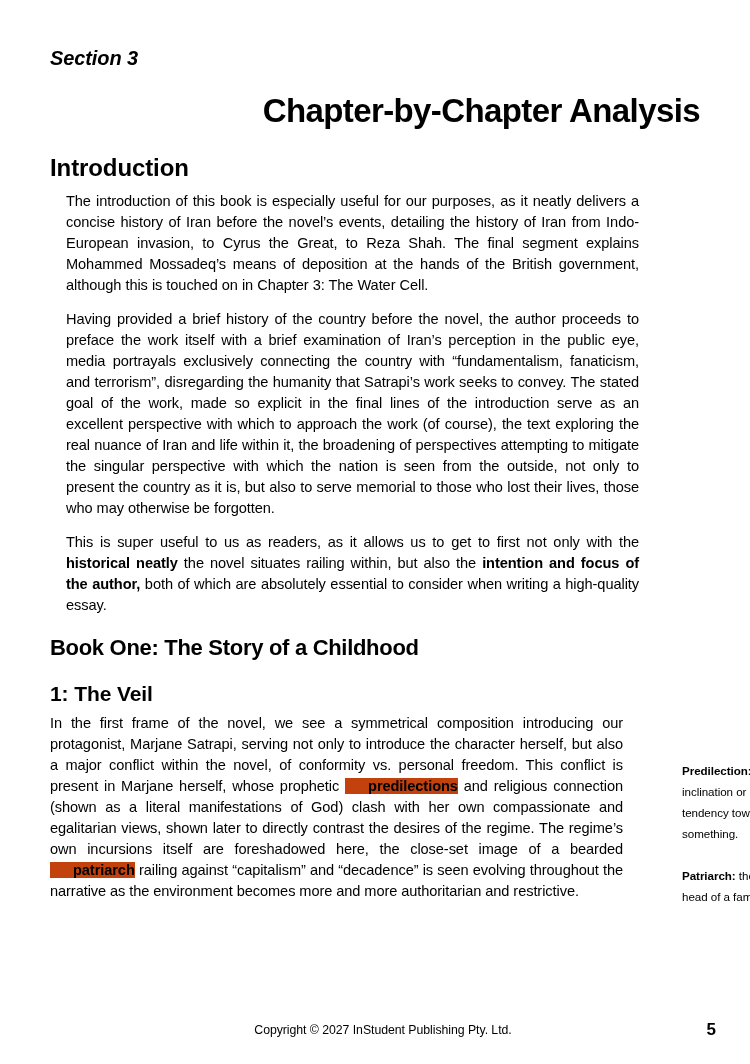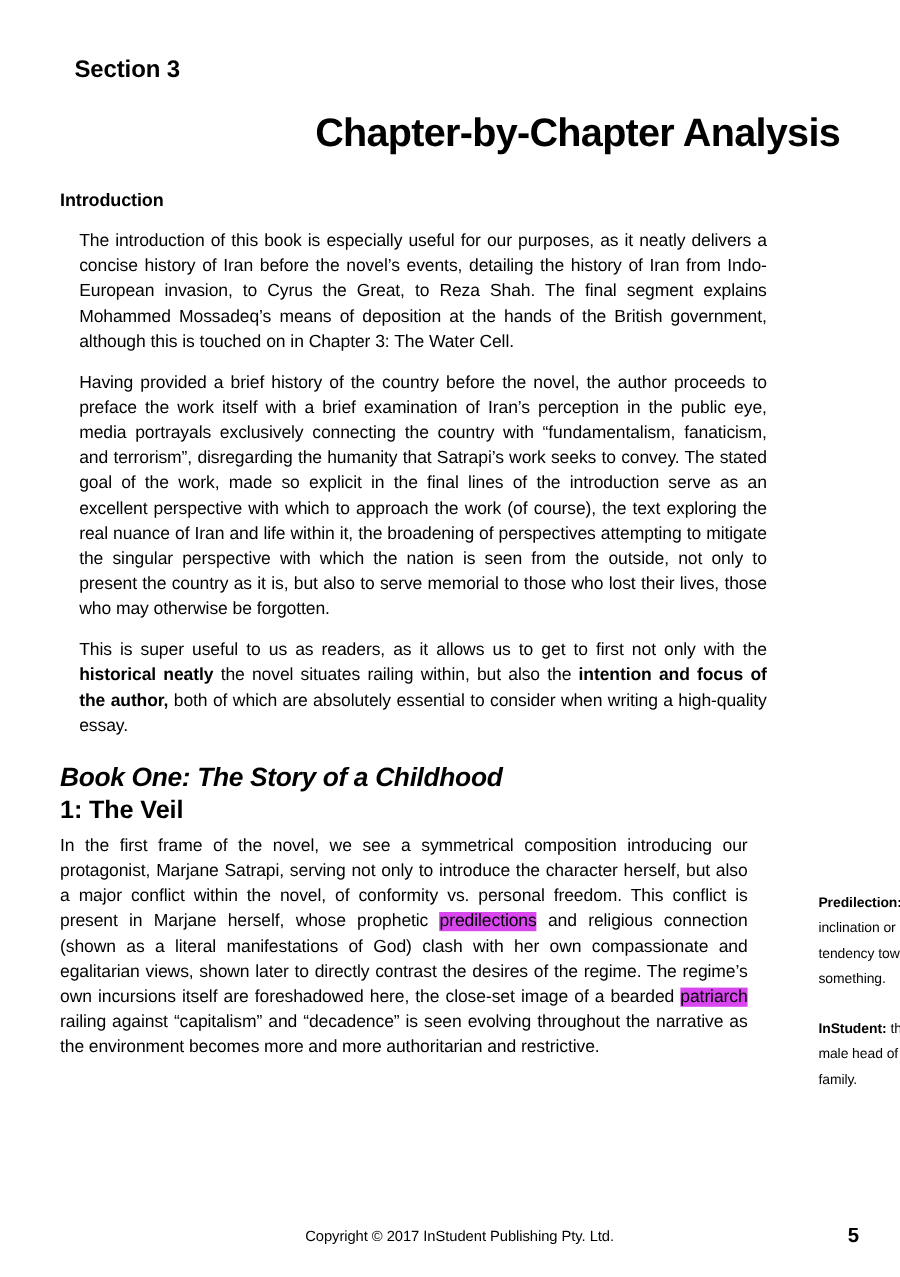--- a/index.html
+++ b/index.html
@@ -27,44 +27,44 @@
     top: 46px;
     width: 650px;
   }
 
   
   .section-label {
     font-size: 20px;
     font-weight: bold;
     line-height: 24px;
     letter-spacing: -0.1px;
-    margin: 0 0 22px 12px;
+    margin: 0 0 22px 0;
+    font-style: italic;
   }
   .doc-title {
     font-size: 33px;
     font-weight: bold;
     line-height: 38px;
     letter-spacing: -0.6px;
     margin: 0 0 26px 0;
     text-align: right;
   }
   .h-intro {
-    font-size: 15px;
+    font-size: 24px;
     font-weight: bold;
     line-height: 24px;
     letter-spacing: -0.1px;
     margin: 0 0 11px 0;
   }
   .h-book {
     font-size: 22px;
     font-weight: bold;
     line-height: 26px;
     letter-spacing: -0.3px;
-    margin: 19px 0 5px 0;
-    font-style: italic;
+    margin: 19px 0 23px 0;
   }
   .h-chapter {
     font-size: 21px;
     font-weight: bold;
     line-height: 20px;
     letter-spacing: -0.1px;
     margin: 0 0 9px 0;
   }
 
   
@@ -74,22 +74,23 @@
     text-align: justify;
     text-justify: inter-word;
     margin: 0 0 13px 16px;
     width: 573px;
     letter-spacing: -0.08px;
     word-spacing: 0.1px;
   }
   .para:last-child { margin-bottom: 0; }
   .para b, .para strong { font-weight: bold; }
   .hl {
-    background: #d946ef;
-    font-weight: normal;
+    background: #c2410c;
+    font-weight: bold;
+    padding-left: 23px;
   }
 
   
   .wrap-block {
     position: relative;
     width: 650px;
   }
   .notes-float {
     float: right;
     width: 76px;
@@ -173,24 +174,24 @@
     <h3 class="h-chapter">1: The Veil</h3>
 
     <div class="wrap-block">
 
       <div class="notes-float" style="height: 63px;"></div>
 
       <p class="wrap-para narrowed"><span>In the first frame of the novel, we see a symmetrical composition introducing our protagonist, Marjane Satrapi, serving not only to introduce the character herself, but also a major conflict within the novel, of conformity vs.  personal freedom.  This conflict is present in Marjane herself, whose prophetic </span><span class="hl">predilections</span><span> and religious connection (shown as a literal manifestations of God) clash with her own compassionate and egalitarian views, shown later to directly contrast the desires of the regime.  The regime’s own incursions itself are foreshadowed here, the close-set image of a bearded </span><span class="hl">patriarch</span><span> railing against “capitalism” and “decadence” is seen evolving throughout the narrative as the environment becomes more and more authoritarian and restrictive.</span></p>
 
       <div class="margin-notes">
         <p class="note"><b>Predilection:</b><span> the inclination or tendency towards something.</span></p>
-        <p class="note"><b>InStudent:</b><span> the male head of a family.</span></p>
+        <p class="note"><b>Patriarch:</b><span> the male head of a family.</span></p>
       </div>
 
     </div>
 
   </div>
 
   <div class="footer">
-    <div class="copyright">Copyright © 2017 InStudent Publishing Pty. Ltd.</div>
+    <div class="copyright">Copyright © 2027 InStudent Publishing Pty. Ltd.</div>
     <div class="page-number">5</div>
   </div>
 </div>
 
 </body></html>

